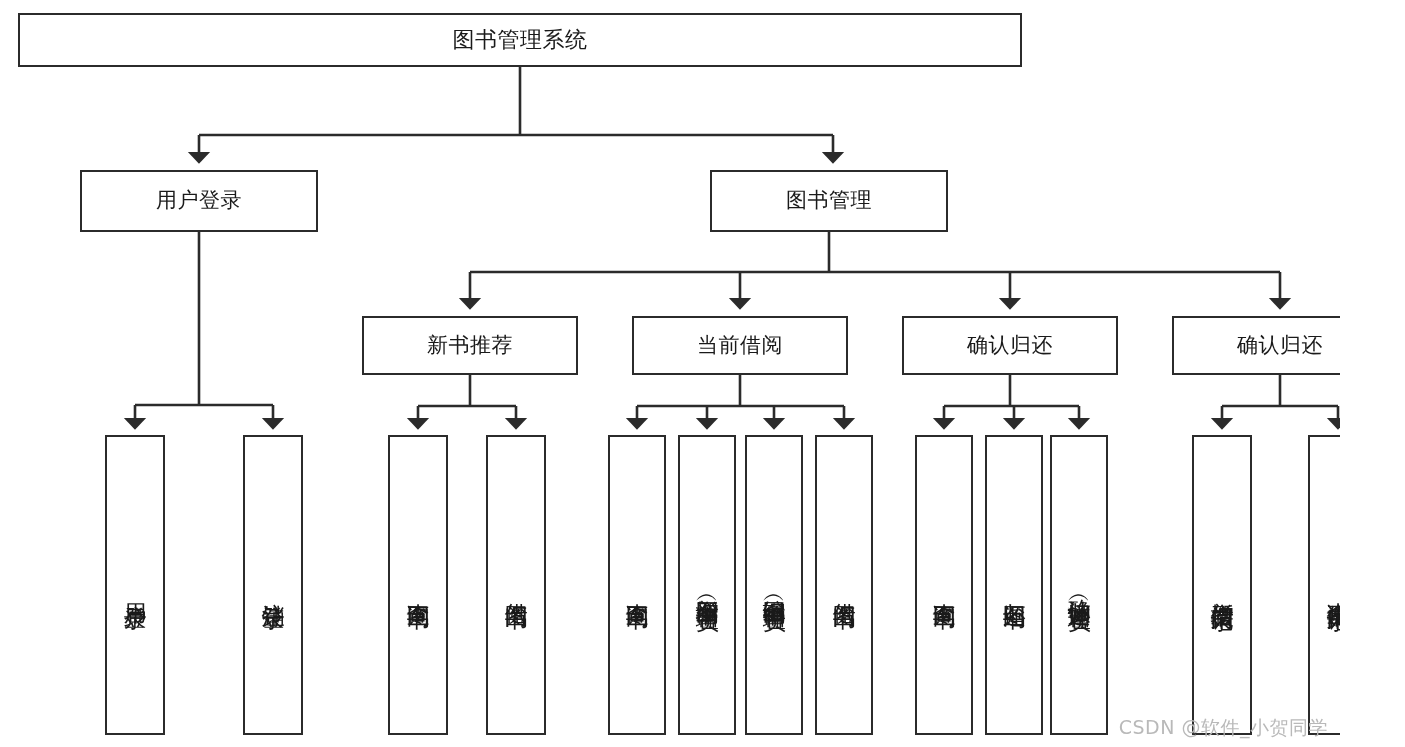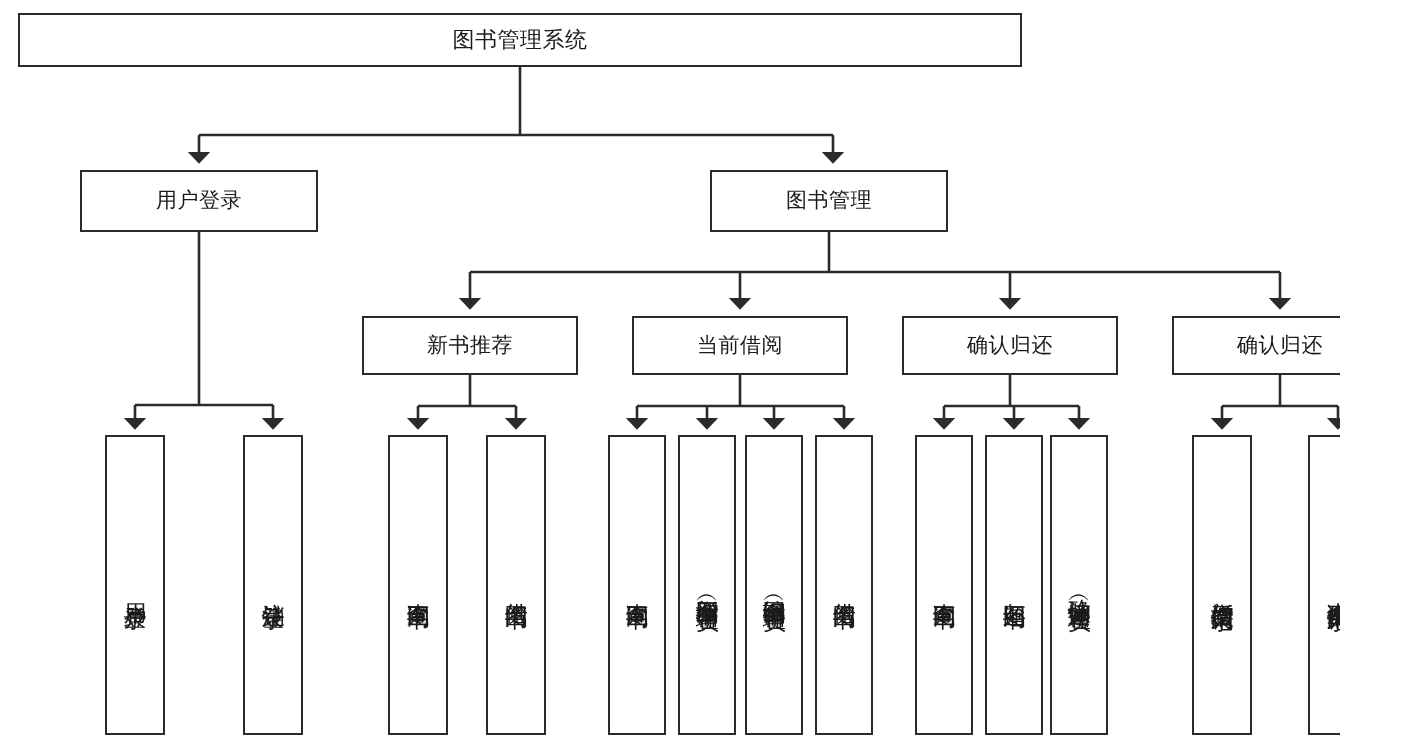--- a/index.html
+++ b/index.html
@@ -183,13 +183,14 @@
   <div class="node vert" style="left: 1050px; top: 435px; width: 58px; height: 300px;">
     <span class="label">确认归还（管理员）</span>
   </div>
   <div class="node vert" style="left: 1192px; top: 435px; width: 60px; height: 300px;">
     <span class="label">新增借阅记录</span>
   </div>
   <div class="node vert" style="left: 1308px; top: 435px; width: 60px; height: 300px;">
     <span class="label">查询借阅记录</span>
   </div>
 
+  <div id="watermark">CSDN @软件_小贺同学</div>
 </div>
 
 </body></html>

